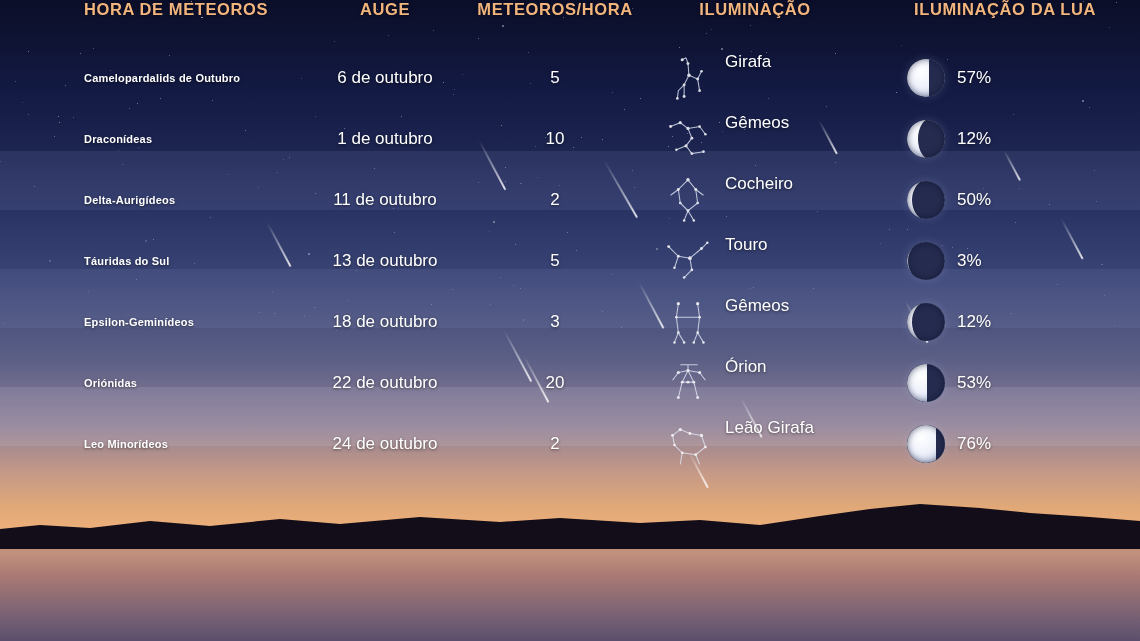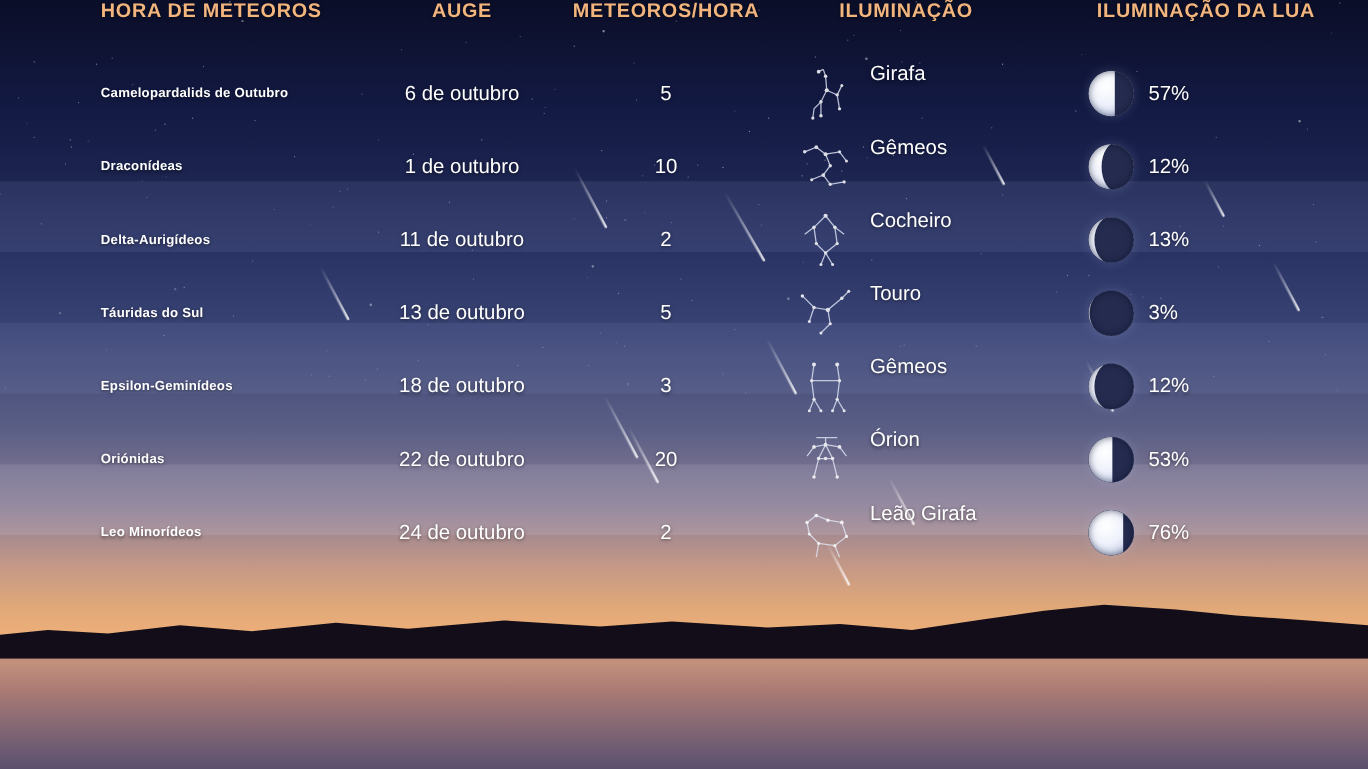--- a/index.html
+++ b/index.html
@@ -411,21 +411,21 @@
           <span class="const-name">Cocheiro</span>
         </div>
       </td>
       <td>
         <div class="moon-wrap">
           <span class="moon">
             <span class="lit"></span>
             <span class="shade" style="right:0;width:33.1px;border-top-left-radius:50%;border-bottom-left-radius:50%;"></span>
             <span class="rim"></span>
           </span>
-          <span class="moon-pct">13%</span>
+          <span class="moon-pct">50%</span>
         </div>
       </td>
         </tr>
         <tr>
       <td class="c-name">Táuridas do Sul</td>
       <td class="c-peak">13 de outubro</td>
       <td>5</td>
       <td class="const-cell">
         <div class="const-wrap">
           <span class="const-ico"><svg viewBox="0 0 60 54">

